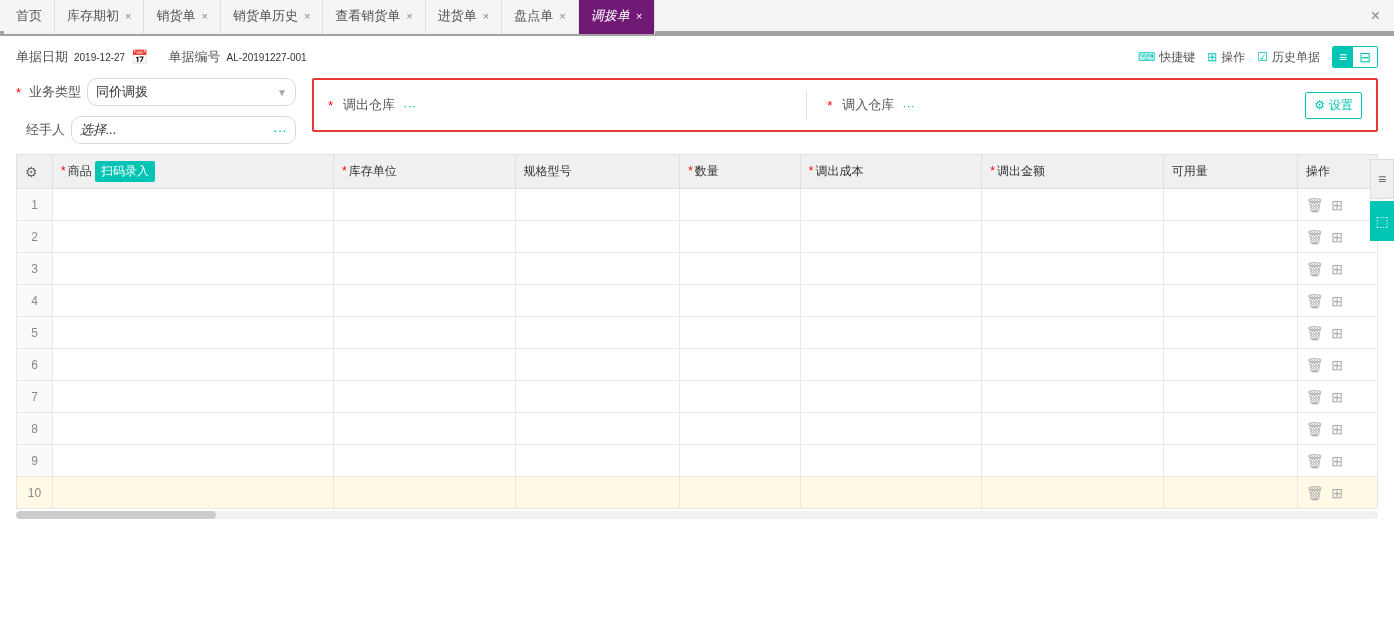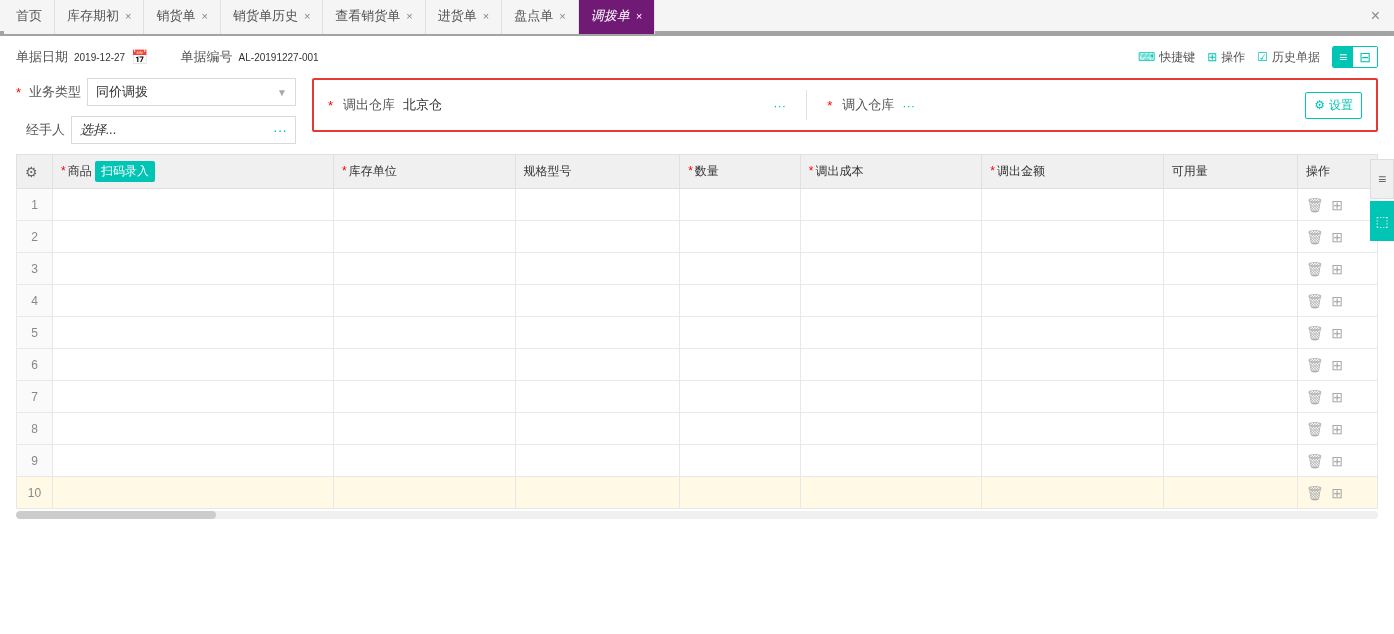--- a/index.html
+++ b/index.html
@@ -59,21 +59,21 @@
     
     .header-row {
       display: flex;
       align-items: center;
       margin-bottom: 10px;
       justify-content: space-between;
     }
     .header-left {
       display: flex;
       align-items: center;
-      gap: 32px;
+      gap: 20px;
     }
     .field-group {
       display: flex;
       align-items: center;
       gap: 6px;
     }
     .field-label { color: #555; font-size: 13px; }
     .field-value { color: #333; font-size: 10px; }
     .calendar-icon { color: #00c4b4; cursor: pointer; font-size: 14px; }
     .header-right {
@@ -125,21 +125,21 @@
       align-items: center;
       gap: 6px;
     }
     .required-star { color: red; margin-right: 2px; }
     .form-field-label { color: #555; white-space: nowrap; }
     .form-input-container {
       flex: 1;
       display: flex;
       align-items: center;
       border: 1px solid #d9d9d9;
-      border-radius: 0;
+      border-radius: 10px;
       padding: 4px 8px;
       background: #fff;
       min-width: 150px;
       cursor: pointer;
       position: relative;
     }
     .form-input-container .input-value { flex: 1; color: #333; }
     .form-input-container .dropdown-arrow { color: #aaa; font-size: 10px; }
     .form-input-container .ellipsis-btn { color: #00c4b4; font-size: 14px; cursor: pointer; }
     .placeholder-text { color: #bbb; font-style: italic; }
@@ -370,21 +370,20 @@
           <span class="placeholder-text input-value">选择...</span>
           <span class="ellipsis-btn">···</span>
         </div>
       </div>
     </div>
 
     <div class="highlight-box">
       <div class="warehouse-section">
         <span class="required-star">*</span>
         <span class="warehouse-label">调出仓库</span>
-        <span class="warehouse-value">北京仓</span>
         <span class="warehouse-ellipsis">···</span>
       </div>
       <div class="warehouse-divider"></div>
       <div class="warehouse-section">
         <span class="required-star">*</span>
         <span class="warehouse-label">调入仓库</span>
         <span class="warehouse-ellipsis">···</span>
       </div>
       <div class="settings-btn">
         <span>⚙</span>

